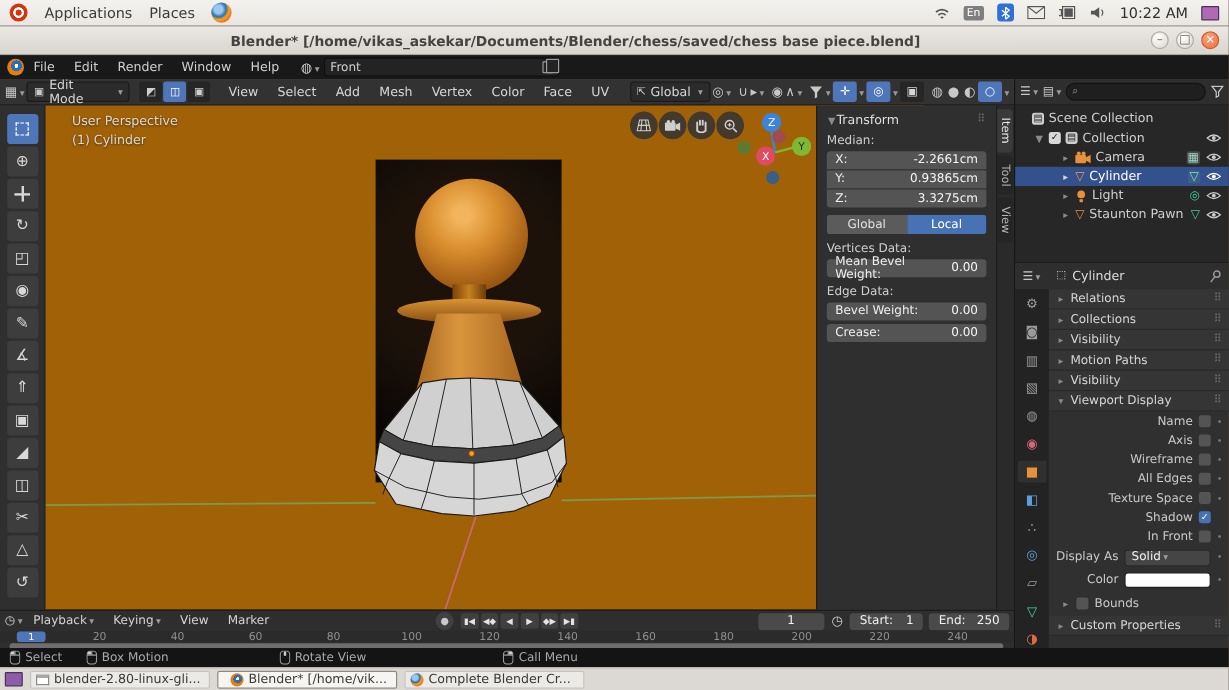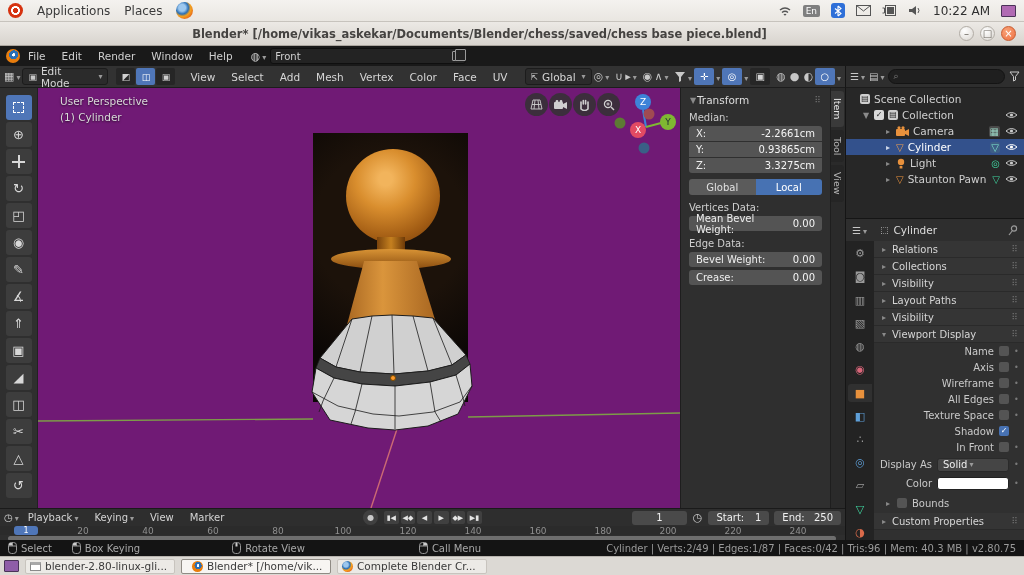--- a/index.html
+++ b/index.html
@@ -48,21 +48,21 @@
 .mag{position:absolute;left:4px;top:1px;color:#8a8a8a;font-size:9px}
 
 #ltools{left:0;top:88px;width:38px;height:420px;background:#2f2f2f;border-right:1px solid #222;padding-top:5px}
 .tool{width:26px;height:25px;background:#3d3d3d;border-radius:3px;margin:2px auto 0;display:flex;align-items:center;justify-content:center;color:#d8d8d8;font-size:13px}
 .tool.on{background:#4f76b8;color:#fff}
 .dashed-sq{width:11px;height:11px;border:1px dashed #fff}
 .plus-ic{position:relative;width:13px;height:13px}
 .plus-ic::before{content:"";position:absolute;left:5.5px;top:0;width:2px;height:13px;background:#d8d8d8}
 .plus-ic::after{content:"";position:absolute;top:5.5px;left:0;height:2px;width:13px;background:#d8d8d8}
 
-#viewport{left:38px;top:88px;width:732px;height:420px;background:#701a75;overflow:hidden}
+#viewport{left:38px;top:88px;width:732px;height:420px;background:#a16207;overflow:hidden}
 .ovl{position:absolute;color:#d9d9d9;font-size:10.5px;text-shadow:0 1px 2px rgba(0,0,0,.6)}
 .navbtn{position:absolute;width:23px;height:23px;border-radius:50%;background:rgba(50,50,50,.85);display:flex;align-items:center;justify-content:center;color:#cfcfcf;font-size:11px}
 .refimg{position:absolute;left:275px;top:45px;width:155px;height:269px;background:radial-gradient(circle at 50% 35%,#1c120a 0 40%,#0b0705 75%);overflow:hidden}
 .pawn-sphere{position:absolute;left:33px;top:16px;width:94px;height:94px;border-radius:50%;background:radial-gradient(circle at 42% 32%,#f2b45c 0 8%,#d98e2e 35%,#a35d14 70%,#6b3408)}
 .pawn-stem{position:absolute;left:64px;top:104px;width:28px;height:16px;background:linear-gradient(90deg,#7a430c,#c5801f,#6e3a08)}
 .pawn-collar{position:absolute;left:18px;top:116px;width:120px;height:20px;border-radius:50%;background:linear-gradient(#d99435,#8a4d10)}
 .pawn-neck{position:absolute;left:0;top:128px;width:155px;height:75px;clip-path:polygon(33% 0,67% 0,82% 100%,20% 100%);background:linear-gradient(90deg,#7d3f0a,#da953c 45%,#8a4a10)}
 
 #npanel{left:680px;top:88px;width:150px;height:420px;background:#2f2f2f;border-left:1px solid #1e1e1e;padding:4px 8px;font-size:10px;color:#c8c8c8}
 .phead{display:flex;align-items:center;color:#dedede;font-size:10.5px;margin:2px 0 6px}
@@ -515,21 +515,21 @@
         <span>Collections</span>
         <span class="dots">⠿</span>
       </div>
     <div class="panel-h">
         <span class="tri">▸</span>
         <span>Visibility</span>
         <span class="dots">⠿</span>
       </div>
     <div class="panel-h">
         <span class="tri">▸</span>
-        <span>Layout Paths</span>
+        <span>Motion Paths</span>
         <span class="dots">⠿</span>
       </div>
     <div class="panel-h">
         <span class="tri">▸</span>
         <span>Visibility</span>
         <span class="dots">⠿</span>
       </div>
     <div class="panel-h">
         <span class="tri">▾</span>
         <span>Viewport Display</span>
@@ -646,38 +646,37 @@
         <path d="M1 1.5 Q2.5 0.5 4 1 L4 3.5 L1 3.5 Z" fill="#ccc"></path>
       </svg>
     <span>Select</span>
   </span>
   <span class="hint" style="margin-right:86px">
     <svg width="9" height="12">
         <rect x="0.5" y="0.5" width="8" height="11" rx="3" fill="none" stroke="#999"></rect>
         <path d="M0.5 4 L8.5 4 M4.5 0.5 L4.5 4" stroke="#999"></path>
         <path d="M1 1.5 Q2.5 0.5 4 1 L4 3.5 L1 3.5 Z" fill="#ccc"></path>
       </svg>
-    <span>Box Keying</span>
+    <span>Box Motion</span>
   </span>
   <span class="hint" style="margin-right:108px">
     <svg width="9" height="12">
         <rect x="0.5" y="0.5" width="8" height="11" rx="3" fill="none" stroke="#999"></rect>
         <rect x="3.5" y="1" width="2" height="3.5" fill="#ccc"></rect>
       </svg>
     <span>Rotate View</span>
   </span>
   <span class="hint">
     <svg width="9" height="12">
         <rect x="0.5" y="0.5" width="8" height="11" rx="3" fill="none" stroke="#999"></rect>
         <path d="M0.5 4 L8.5 4 M4.5 0.5 L4.5 4" stroke="#999"></path>
         <path d="M5 1 Q6.5 0.5 8 1.5 L8 3.5 L5 3.5 Z" fill="#ccc"></path>
       </svg>
     <span>Call Menu</span>
   </span>
-  <span class="info">Cylinder | Verts:2/49 | Edges:1/87 | Faces:0/42 | Tris:96 | Mem: 40.3 MB | v2.80.75</span>
 </div>
 
 <div id="taskbar" class="abs">
   <span class="mon-ic"></span>
   <span class="tb-item">
     <span class="win-ic"></span>
     <span>blender-2.80-linux-gli...</span>
   </span>
   <span class="tb-item active">
     <span class="blogo" style="width:11px;height:11px"></span>

